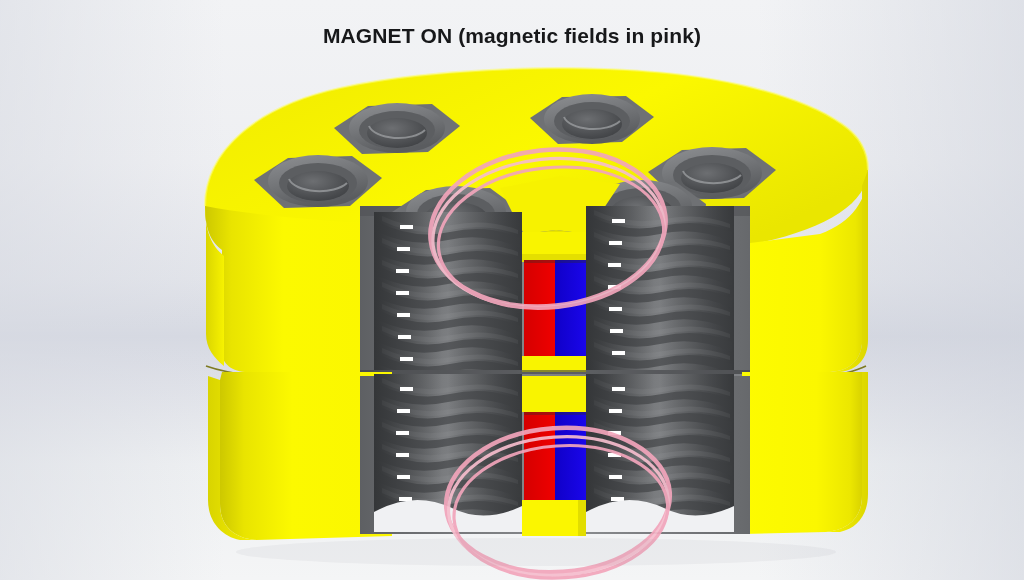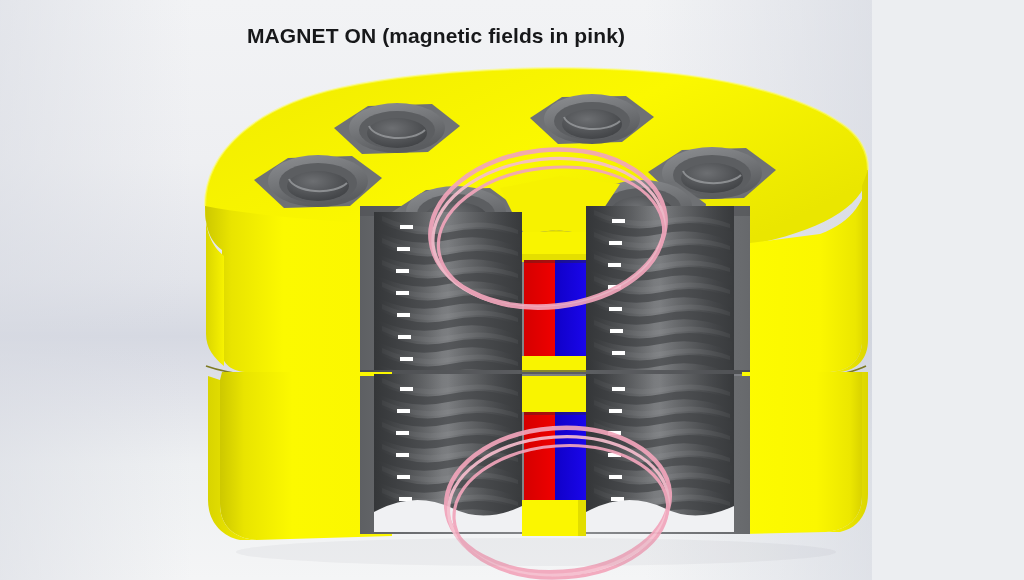--- a/index.html
+++ b/index.html
@@ -1,21 +1,21 @@
 <!DOCTYPE html>
 <html><head>
 <meta charset="utf-8">
 <style>
   html,body{margin:0;padding:0;}
   body{
     width:1024px;height:580px;overflow:hidden;
     font-family:"Liberation Sans",sans-serif;
     background:#eceef1;
   }
-  #stage{position:relative;width:872px;height:580px;overflow:hidden;}
+  #stage{position:relative;width:1024px;height:580px;overflow:hidden;}
 
   
   .bg{
     position:absolute;inset:0;
     background:
       linear-gradient(to bottom,
         #f2f3f5 0%,
         #eeeff2 28%,
         #e2e4ea 48%,
         #d6d9e2 58%,

